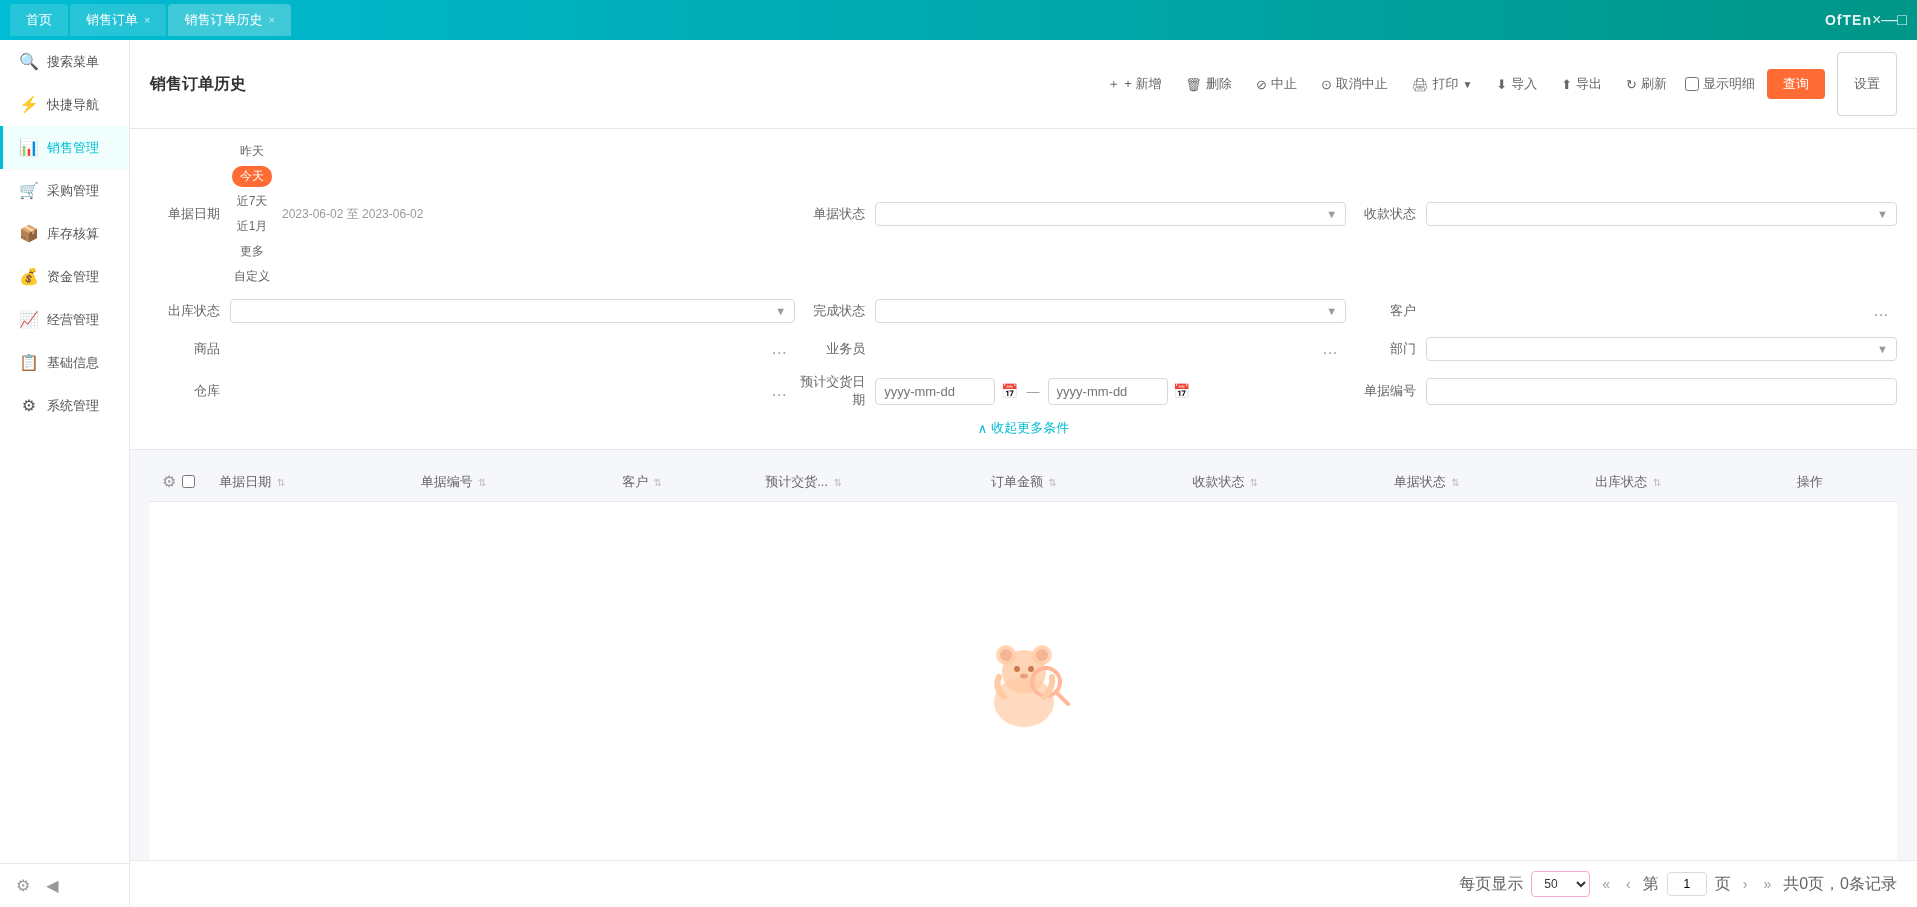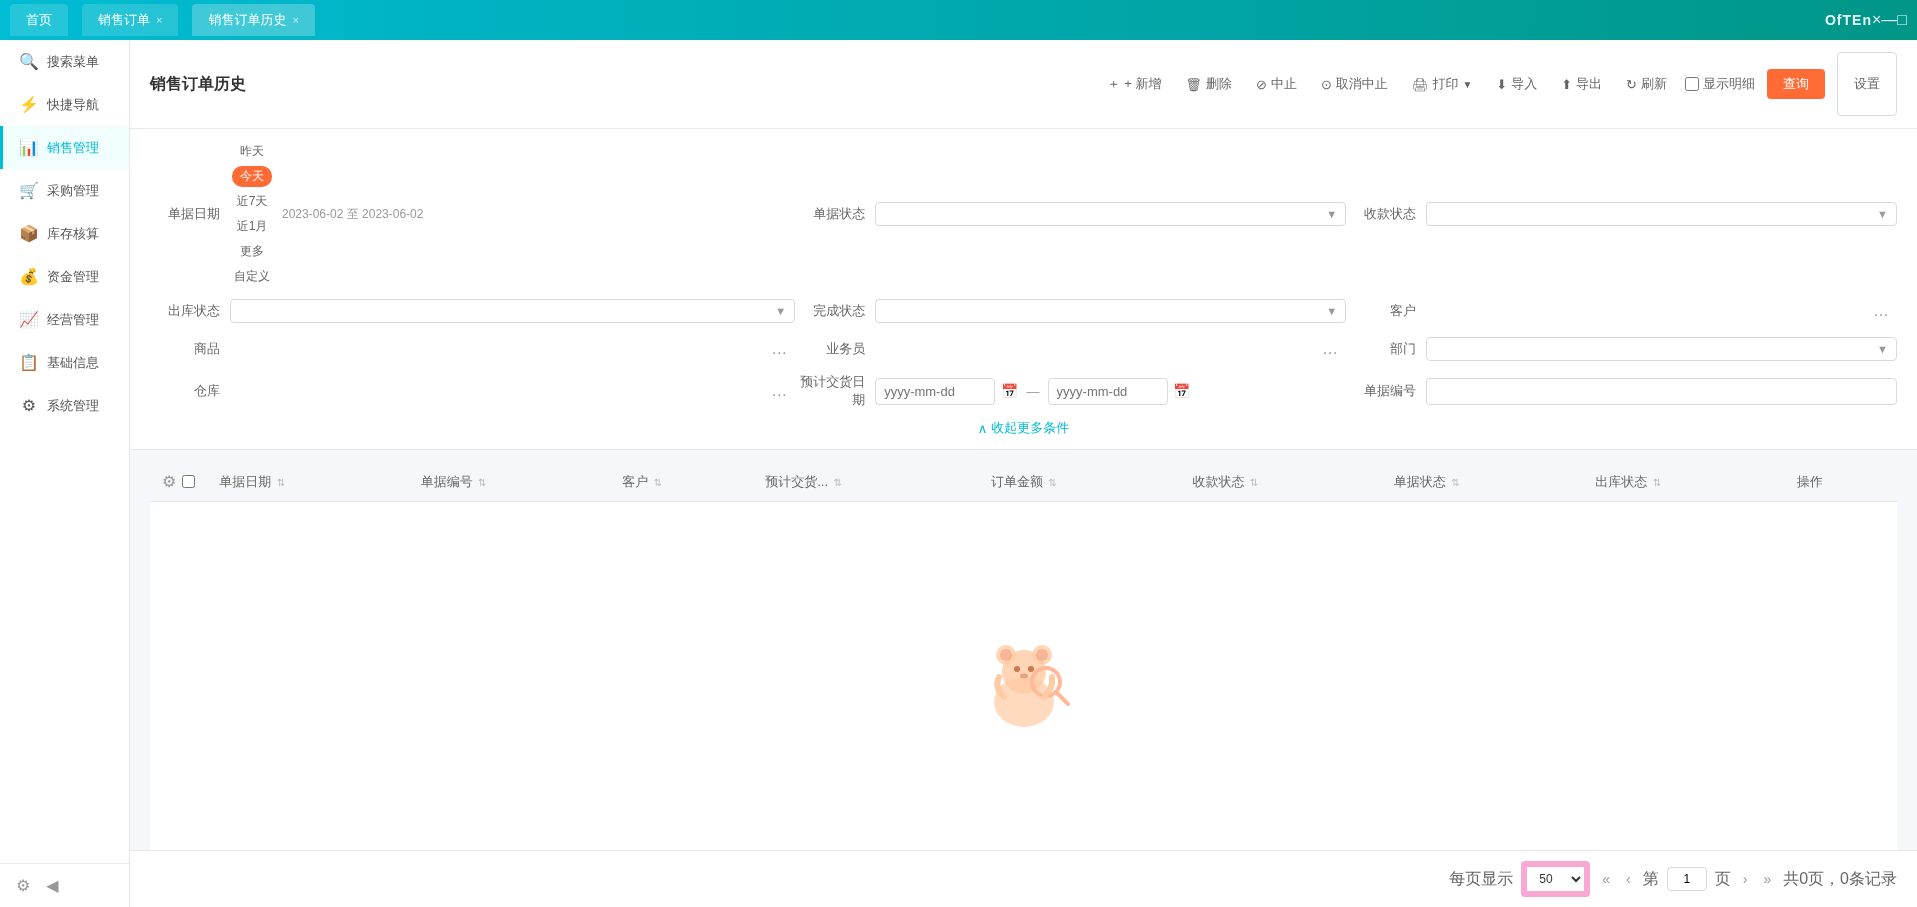--- a/index.html
+++ b/index.html
@@ -9,21 +9,21 @@
     .top-bar {
       height: 40px;
       background: linear-gradient(to right, #00bcd4, #009688);
       display: flex;
       align-items: center;
       padding: 0 10px;
       color: white;
       justify-content: space-between;
       flex-shrink: 0;
     }
-    .top-tabs { display: flex; align-items: center; height: 100%; gap: 14px; }
+    .top-tabs { display: flex; align-items: center; height: 100%; gap: 2px; }
     .top-tab {
       height: 32px;
       padding: 0 16px;
       border-radius: 4px 4px 0 0;
       display: flex;
       align-items: center;
       cursor: pointer;
       font-size: 13px;
       color: white;
       gap: 6px;
@@ -155,21 +155,21 @@
       background: white;
       border-top: 1px solid #e8e8e8;
       padding: 10px 20px;
       display: flex;
       align-items: center;
       justify-content: flex-end;
       gap: 8px;
       flex-shrink: 0;
     }
     .page-size-select {
-      border: 6px solid #f9a8d4; border-radius: 4px; padding: 4px 8px;
+      border: 1px solid #f9a8d4; border-radius: 4px; padding: 4px 8px;
       font-size: 12px; color: #333; background: white;
     }
     .page-nav-btn { color: #999; cursor: pointer; font-size: 14px; padding: 2px 4px; }
     .page-input {
       border: 1px solid #d9d9d9; border-radius: 4px; padding: 4px 6px;
       font-size: 12px; width: 40px; text-align: center;
     }
     .page-info { color: #666; font-size: 16px; }
   </style>
 </head>

